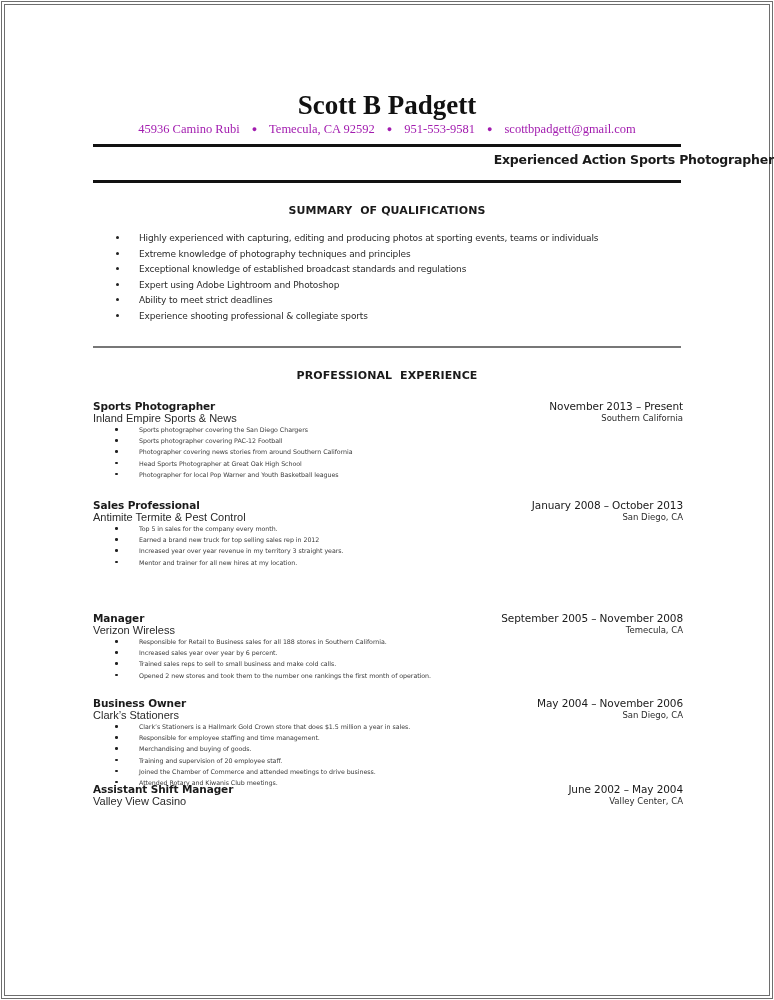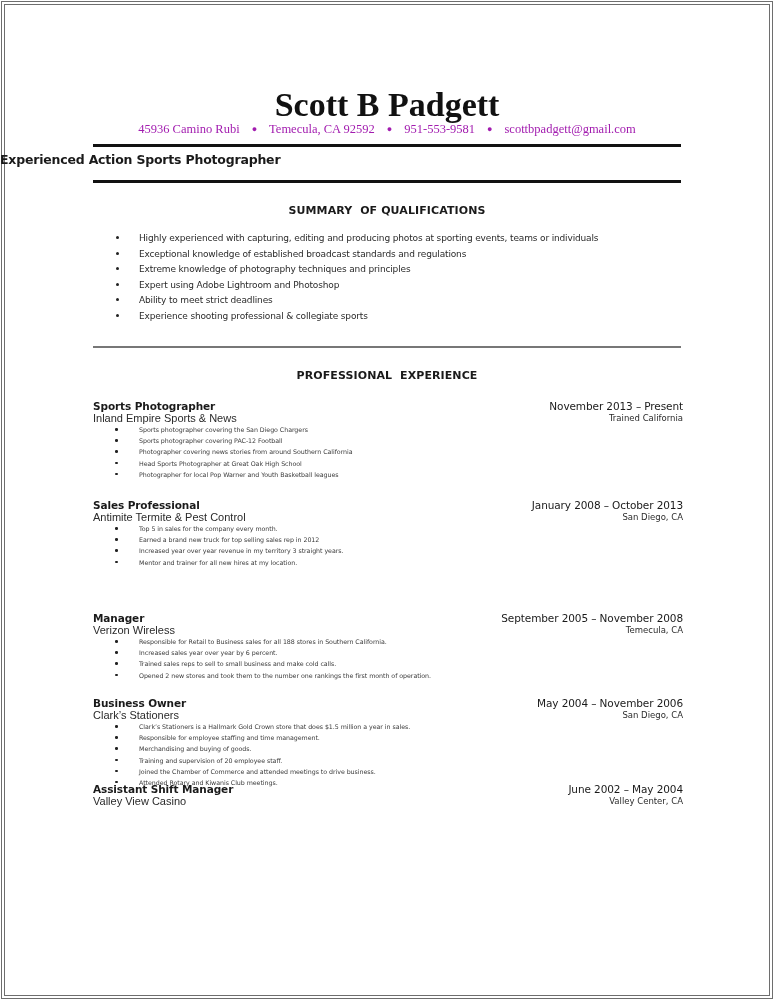--- a/index.html
+++ b/index.html
@@ -13,36 +13,36 @@
       border: 1px solid #6e6e6e;
     }
     .page {
       position: absolute; left: 0; top: 0; width: 774px; height: 1000px;
       color: #1a1a1a;
     }
     .name {
       position: absolute; left: 0; width: 774px; top: 89px;
       text-align: center;
       font-family: "Liberation Serif", serif;
-      font-weight: bold; font-size: 34px; line-height: 32px;
+      font-weight: bold; font-size: 27px; line-height: 32px;
       color: #111;
     }
     .contact {
       position: absolute; left: 0; width: 774px; top: 121px;
       text-align: center;
       font-family: "Liberation Serif", serif;
       font-size: 12.5px; line-height: 16px; color: #a21caf;
       white-space: pre;
     }
     .contact .sep { margin: 0 12px; font-size: 9px; position: relative; top: -1px; }
     .rule-thick { position: absolute; left: 93px; width: 588px; height: 3px; background: #111; }
     .rule-thin { position: absolute; left: 93px; width: 588px; height: 1.5px; background: #777; }
     .headline {
       position: absolute; left: 0; width: 774px; top: 152px;
-      text-align: left;
+      text-align: right;
       font-family: "DejaVu Sans", sans-serif;
       font-weight: bold; font-size: 12.5px; line-height: 16px; color: #1a1a1a;
       letter-spacing: -0.2px;
     }
     .section-title {
       position: absolute; left: 0; width: 774px;
       text-align: center;
       font-family: "DejaVu Sans", sans-serif;
       font-weight: bold; font-size: 11px; line-height: 12px; color: #1a1a1a;
       letter-spacing: 0.1px; white-space: pre;
@@ -100,36 +100,36 @@
   <div class="contact"><span>45936 Camino Rubi</span><span class="sep">●</span><span>Temecula, CA 92592</span><span class="sep">●</span><span>951-553-9581</span><span class="sep">●</span><span>scottbpadgett@gmail.com</span></div>
 
   <div class="rule-thick" style="top:144px"></div>
   <div class="headline">Experienced Action Sports Photographer</div>
   <div class="rule-thick" style="top:180px"></div>
 
   <div class="section-title" style="top:205px">SUMMARY  OF QUALIFICATIONS</div>
 
   <ul class="qual-list">
     <li><span class="dot"></span><span>Highly experienced with capturing, editing and producing photos at sporting events, teams or individuals</span></li>
+    <li><span class="dot"></span><span>Extreme knowledge of photography techniques and principles</span></li>
     <li><span class="dot"></span><span>Exceptional knowledge of established broadcast standards and regulations</span></li>
-    <li><span class="dot"></span><span>Extreme knowledge of photography techniques and principles</span></li>
     <li><span class="dot"></span><span>Expert using Adobe Lightroom and Photoshop</span></li>
     <li><span class="dot"></span><span>Ability to meet strict deadlines</span></li>
     <li><span class="dot"></span><span>Experience shooting professional &amp; collegiate sports</span></li>
   </ul>
 
   <div class="rule-thin" style="top:346px"></div>
 
   <div class="section-title" style="top:370px">PROFESSIONAL  EXPERIENCE</div>
 
   <div class="job" style="top:400px">
     <div class="job-title">Sports Photographer</div>
     <div class="job-dates">November  2013 – Present</div>
     <div class="job-company">Inland Empire Sports &amp; News</div>
-    <div class="job-location">Trained California</div>
+    <div class="job-location">Southern California</div>
     <ul class="duties small">
       <li><span class="dot"></span><span>Sports photographer  covering  the San Diego Chargers</span></li>
       <li><span class="dot"></span><span>Sports photographer  covering  PAC-12 Football</span></li>
       <li><span class="dot"></span><span>Photographer  covering news  stories from around Southern California</span></li>
       <li><span class="dot"></span><span>Head Sports Photographer  at Great Oak High School</span></li>
       <li><span class="dot"></span><span>Photographer  for local Pop Warner  and  Youth Basketball  leagues</span></li>
     </ul>
   </div>
 
   <div class="job" style="top:499px">

